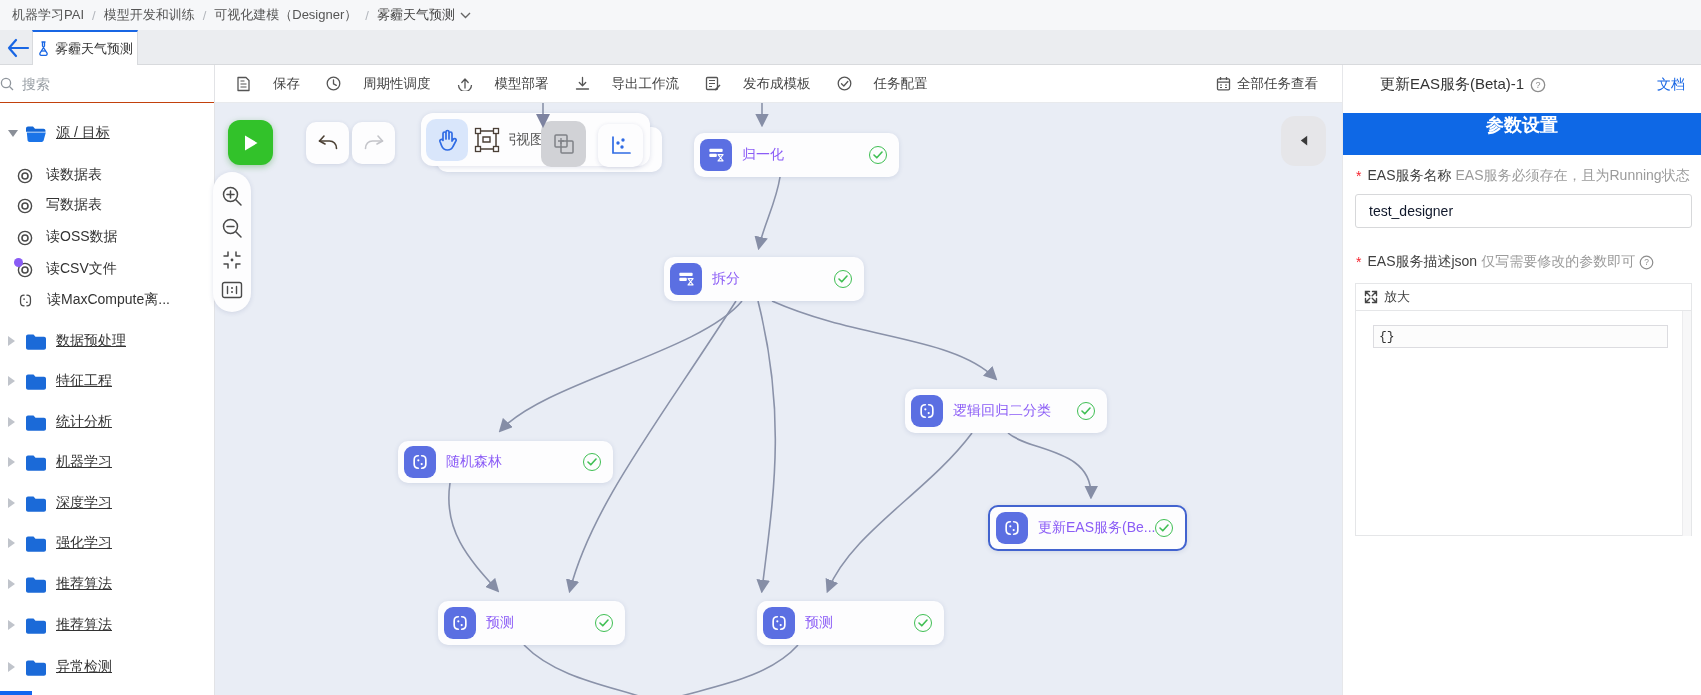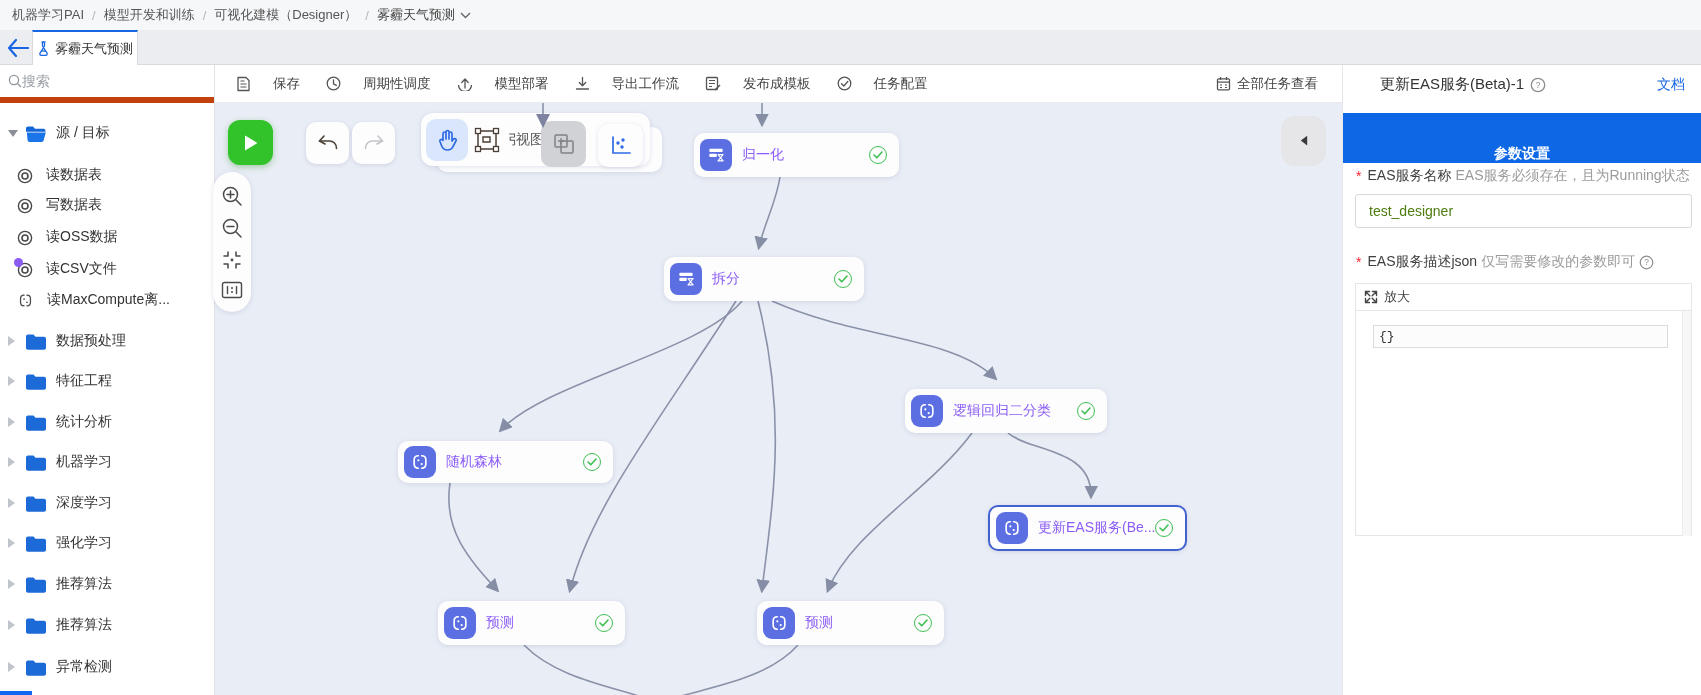--- a/index.html
+++ b/index.html
@@ -13,27 +13,27 @@
   .crumb-sep { color:#b3b7bd; margin:0 8px; }
   .crumb-last { color:#444; display:flex; align-items:center; gap:5px; }
 
   
   .tabbar { left:0; top:30px; width:1701px; height:35px; background:#ebedf0; border-bottom:1px solid #d8dadd; }
   .backbtn { left:6px; top:37px; width:24px; height:22px; cursor:pointer; }
   .tab-active { left:32px; top:30px; width:106px; height:35px; background:#fff; border-top:2px solid #1866e4; border-left:1px solid #d8dadd; border-right:1px solid #d8dadd; display:flex; align-items:center; justify-content:center; gap:5px; font-size:13px; color:#333; z-index:2; }
 
   
   .sidebar { left:0; top:65px; width:215px; height:630px; background:#fff; border-right:1px solid #e2e3e6; }
-  .searchrow { left:0; top:65px; width:214px; height:38px; background:#fff; border-bottom:6px solid #c2410c; display:flex; align-items:center; padding-left:8px; gap:0; }
+  .searchrow { left:0; top:65px; width:214px; height:38px; background:#fff; border-bottom:1px solid #c2410c; display:flex; align-items:center; padding-left:0; gap:8px; }
   .searchrow input { border:none; outline:none; font-size:14px; width:160px; color:#333; background:transparent; }
   .searchrow input::placeholder { color:#9aa0a6; }
   .treerow { position:absolute; left:0; width:214px; height:30px; display:flex; align-items:center; cursor:pointer; font-size:14px; color:#333; }
   .caret { width:10px; margin-left:8px; display:inline-flex; }
   .fold-ic { margin-left:7px; display:inline-flex; }
-  .treerow .lbl { margin-left:9px; white-space:nowrap; }
+  .treerow .lbl { margin-left:9px; white-space:nowrap;text-decoration:underline; }
   .leafrow { position:absolute; left:0; width:214px; height:28px; display:flex; align-items:flex-end; cursor:pointer; font-size:14px; color:#333; }
   .leaf-ic { margin-left:17px; display:inline-flex; position:relative; }
   .leafrow .lbl { margin-left:13px; white-space:nowrap; }
   .csv-dot { position:absolute; left:18px; top:-4px; width:9px; height:9px; border-radius:50%; background:#8a5cf5; }
   .side-scroll { left:0; top:691px; width:32px; height:4px; background:#1366f0; }
 
   
   .cheader { left:215px; top:65px; width:1127px; height:38px; background:#fff; border-bottom:1px solid #e8eaed; display:flex; align-items:center; }
   .tbtn { display:flex; align-items:center; gap:22px; font-size:13.5px; color:#444; cursor:pointer; margin-right:26px; }
   .tbtn:first-child { margin-left:21px; }
@@ -65,25 +65,25 @@
 
   .zoompill { left:213px; top:172px; width:38px; height:140px; background:#fdfdfe; border-radius:19px; box-shadow:0 1px 5px rgba(40,60,120,.14); z-index:5; display:flex; flex-direction:column; align-items:center; justify-content:space-around; padding:8px 0; }
   .zoompill > span { display:flex; cursor:pointer; }
 
   .collapsebtn { left:1281px; top:116px; width:45px; height:50px; border-radius:14px; background:#e6e6e9; display:flex; align-items:center; justify-content:center; cursor:pointer; z-index:7; }
 
   
   .panel { left:1342px; top:65px; width:359px; height:630px; background:#fff; border-left:1px solid #e6e7ea; }
   .panel-title { left:1380px; top:75px; display:flex; align-items:center; gap:6px; font-size:15px; color:#333; }
   .doclink { right:16px; top:76px; font-size:14px; color:#1866e4; cursor:pointer; position:absolute; }
-  .bluebar { left:1343px; top:113px; width:358px; height:50px; background:#0e68e6; color:#fff; font-size:14px; font-weight:bold; display:flex; align-items:flex-end; justify-content:center; }
+  .bluebar { left:1343px; top:113px; width:358px; height:42px; background:#0e68e6; color:#fff; font-size:18px; font-weight:bold; display:flex; align-items:flex-start; justify-content:center; }
   .fieldlabel { position:absolute; left:1356px; font-size:14px; color:#404040; white-space:nowrap; display:flex; align-items:center; gap:4px; }
   .req { color:#f5222d; margin-right:2px; }
   .hint { color:#9b9b9b; }
-  .textinput { left:1355px; top:194px; width:337px; height:34px; border:1px solid #d7d8da; border-radius:3px; background:#fff; font-size:14px; color:#4d7c0f; padding-left:13px; display:flex; align-items:center; cursor:text; }
+  .textinput { left:1355px; top:194px; width:337px; height:34px; border:1px solid #d7d8da; border-radius:3px; background:#fff; font-size:14px; color:#0f172a; padding-left:13px; display:flex; align-items:center; cursor:text; }
   .editor { left:1355px; top:283px; width:337px; height:253px; border:1px solid #e5e6e8; background:#fff; }
   .editor-head { height:27px; border-bottom:1px solid #e5e6e8; display:flex; align-items:center; gap:6px; padding-left:8px; font-size:13px; color:#444; cursor:pointer; }
   .editor-body { position:relative; height:225px; }
   .activeline { position:absolute; left:17px; top:14px; width:295px; height:23px; border:1px solid #dcdce0; background:#fcfcfc; font-family:"Liberation Mono","DejaVu Sans Mono",monospace; font-size:13px; color:#333; display:flex; align-items:center; padding-left:5px; }
   .vscroll { position:absolute; right:0px; top:0px; width:9px; height:225px; border-left:1px solid #ececee; background:#f7f7f8; }
 </style>
 </head>
 <body>
 
 <div class="abs crumbbar">

